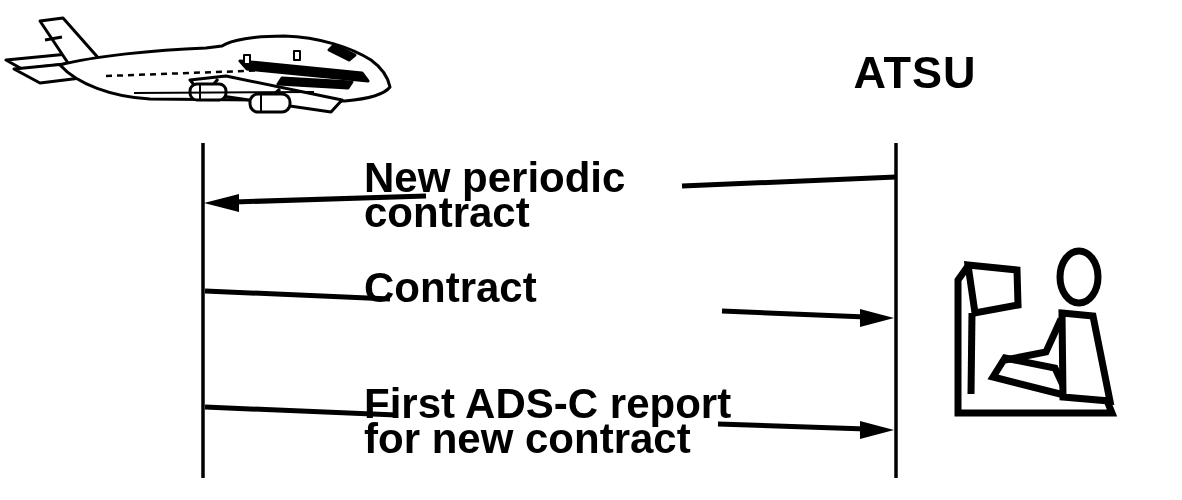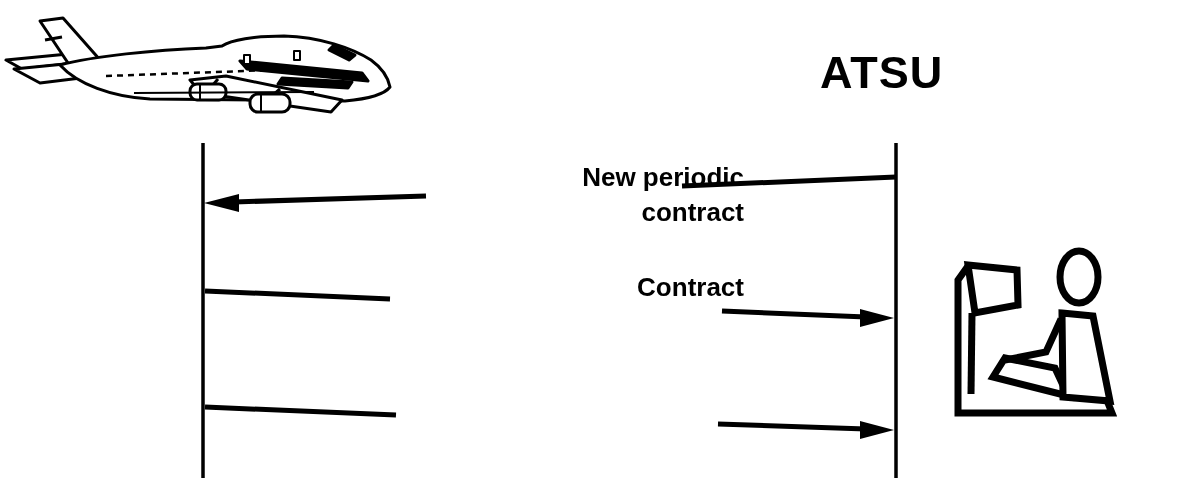--- a/index.html
+++ b/index.html
@@ -8,29 +8,30 @@
     width:1182px;height:500px;
     background:#ffffff;
     color:#000000;
     font-family:"Liberation Sans", sans-serif;
     overflow:hidden;
   }
   .overlay{position:absolute;left:0;top:0;width:1182px;height:500px;}
   .actor-label{
     position:absolute;
     left:820px;top:48px;width:190px;
+    text-align:center;
     font-size:45px;font-weight:bold;line-height:50px;
     letter-spacing:1px;
   }
   .msg{
     position:absolute;
-    left:344px;width:400px;
-    text-align:right;
+    left:364px;width:400px;
+    text-align:left;
     font-weight:bold;
-    font-size:26px;line-height:35px;
+    font-size:42px;line-height:35px;
     white-space:nowrap;
   }
   .msg-1{top:160px;}
   .msg-2{top:270px;}
   .msg-3{top:386px;}
   .plane-svg{position:absolute;left:4px;top:16px;}
   .ws-svg{position:absolute;left:948px;top:246px;}
 </style>
 </head>
 <body>
@@ -88,20 +89,24 @@
     </g>
   </svg>
 
   <div class="msg msg-1">
     <div>New periodic</div>
     <div>contract</div>
   </div>
   <div class="msg msg-2">
     <div>Contract</div>
   </div>
+  <div class="msg msg-3">
+    <div>First ADS-C report</div>
+    <div>for new contract</div>
+  </div>
 
   <svg class="ws-svg" width="175" height="180" viewBox="0 0 175 180">
     <g stroke="#000000" stroke-width="7" fill="none" stroke-linejoin="miter">
       <polyline points="20,20 10,34 10,167 164,167 158,152"></polyline>
       <polygon points="20,19 69,24 70,59 27,67" fill="#ffffff"></polygon>
       <line x1="24" y1="67" x2="23" y2="148"></line>
       <polygon points="57,112 107,122 120,150 45,131" fill="#ffffff"></polygon>
       <polygon points="114,67 145,70 162,155 115,151" fill="#ffffff"></polygon>
       <polyline points="113,73 98,106 57,114"></polyline>
       <ellipse cx="131" cy="31" rx="19" ry="26" fill="#ffffff"></ellipse>

